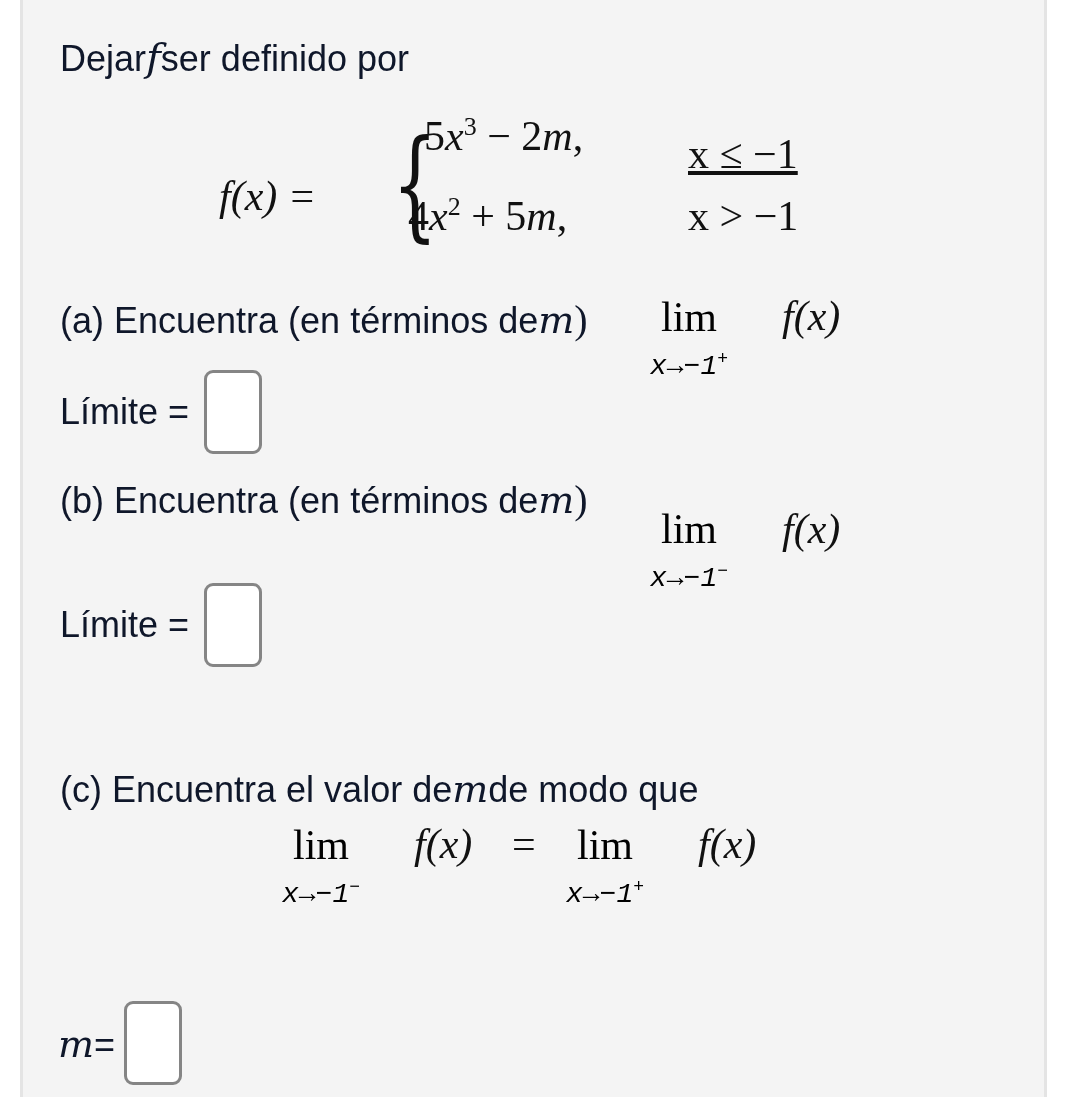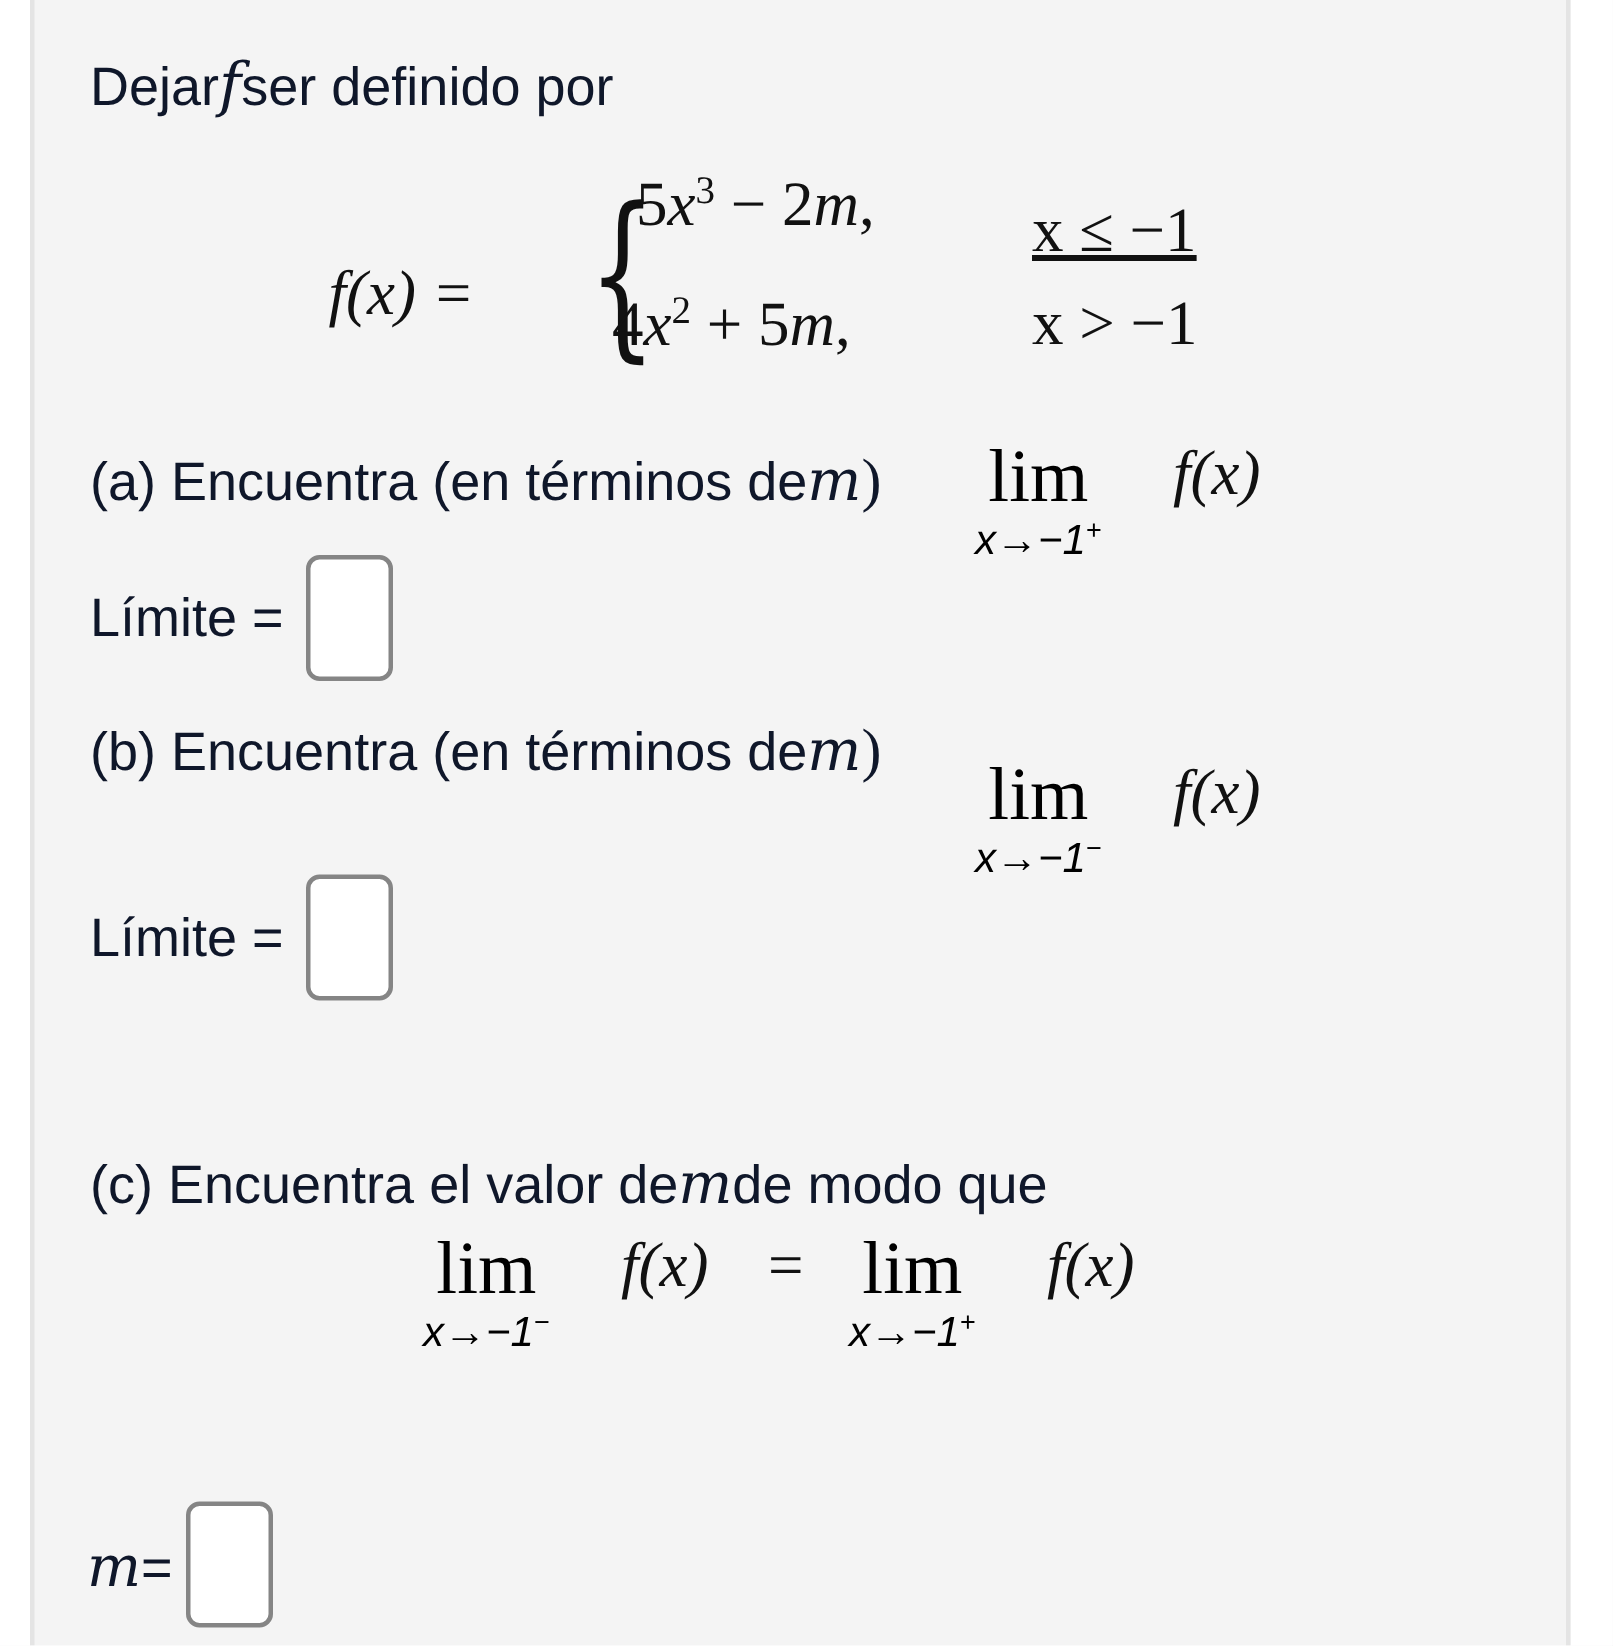--- a/index.html
+++ b/index.html
@@ -11,22 +11,22 @@
     }
     .txt { position: absolute; font-family: "Liberation Sans", sans-serif; font-size: 36px; color: #0f172a; white-space: nowrap; }
     .m { font-family: "DejaVu Serif", "Liberation Serif", serif; font-style: italic; }
     .mr { font-family: "Liberation Serif", "DejaVu Serif", serif; font-style: normal; }
     .answer-box {
       position: absolute; width: 58px; height: 84px; background: #ffffff;
       border: 3px solid #858585; border-radius: 9px; box-sizing: border-box; padding: 0; outline: none;
       font-size: 28px; text-align: center;
     }
     .lim { position: absolute; display: inline-block; text-align: center; }
-    .lim .word { font-family: "Liberation Serif", serif; font-size: 50px; display: block; line-height: 42px; }
-    .lim .sub { font-family: Liberation Sans, sans-serif; font-size: 28px; display: block; line-height: 31px; white-space: nowrap; }
+    .lim .word { font-family: "Liberation Serif", serif; font-size: 42px; display: block; line-height: 42px; }
+    .lim .sub { font-family: Liberation Mono, monospace; font-size: 28px; display: block; line-height: 42px; white-space: nowrap; }
     .lim .sub i { font-style: italic; }
     .lim .sub sup { font-size: 18px; }
     .brace { position: absolute; font-family: "DejaVu Serif", serif; font-size: 120px; line-height: 120px; color: #111; transform: scaleX(0.6); transform-origin: left top; }
     .row { position: absolute; font-family: "Liberation Serif", serif; font-size: 42px; color: #111; white-space: nowrap; }
     .row i { font-style: italic; }
     .row sup { font-size: 26px; }
   </style>
 </head>
 <body>
 

